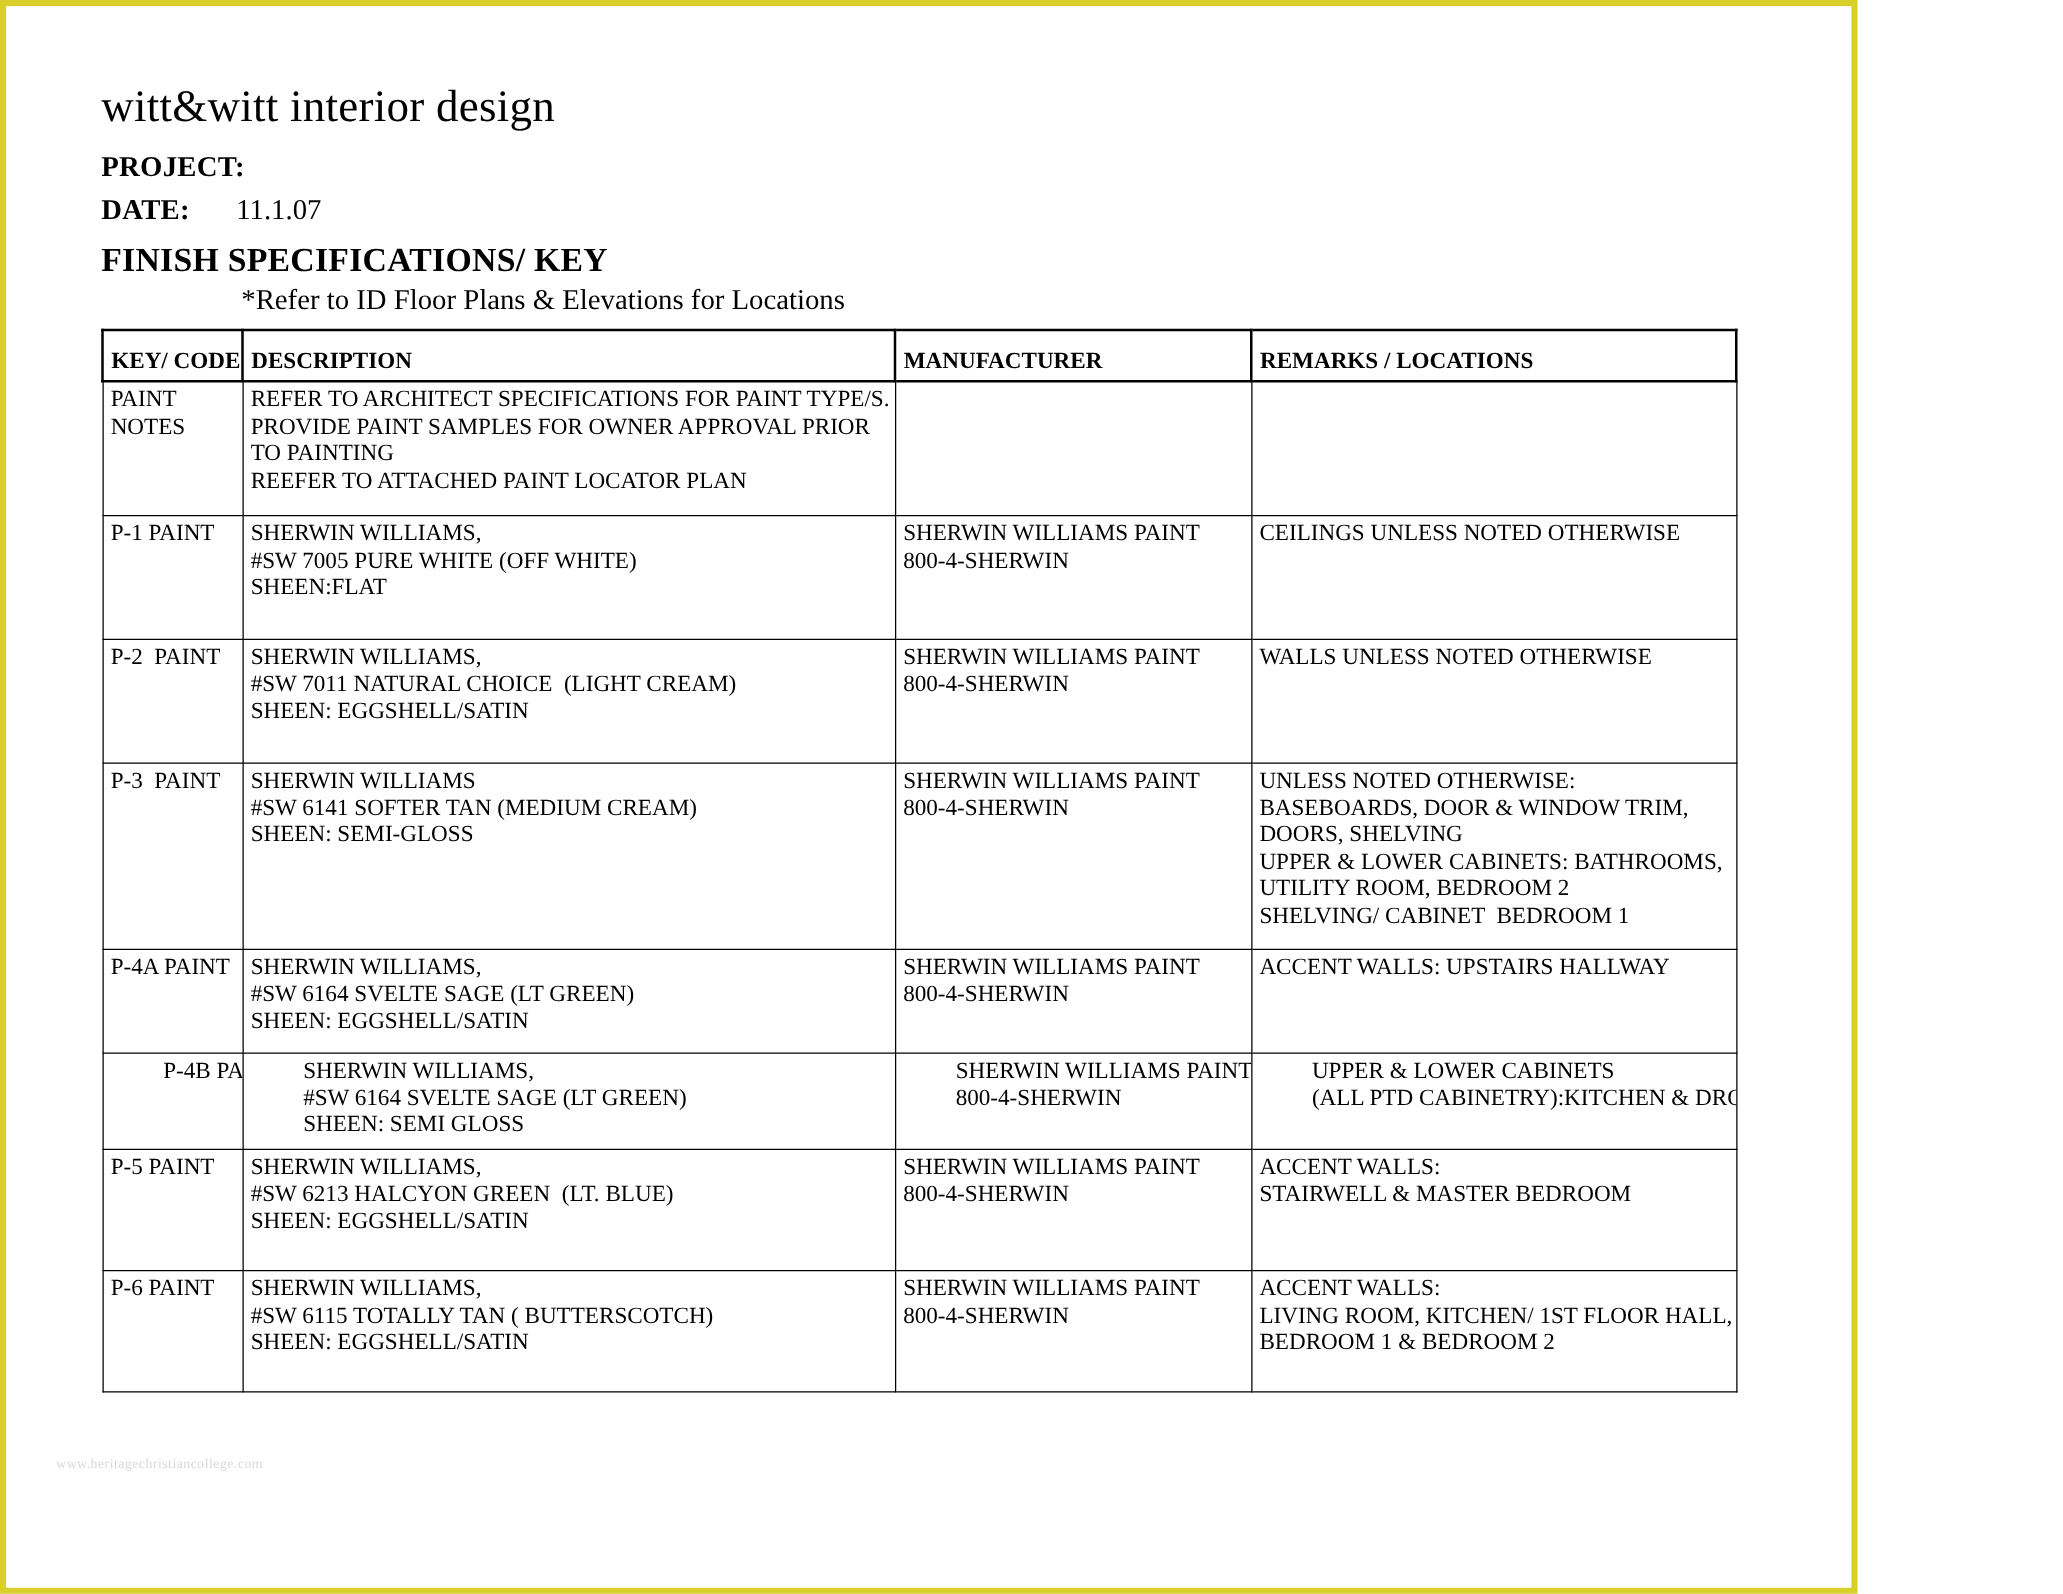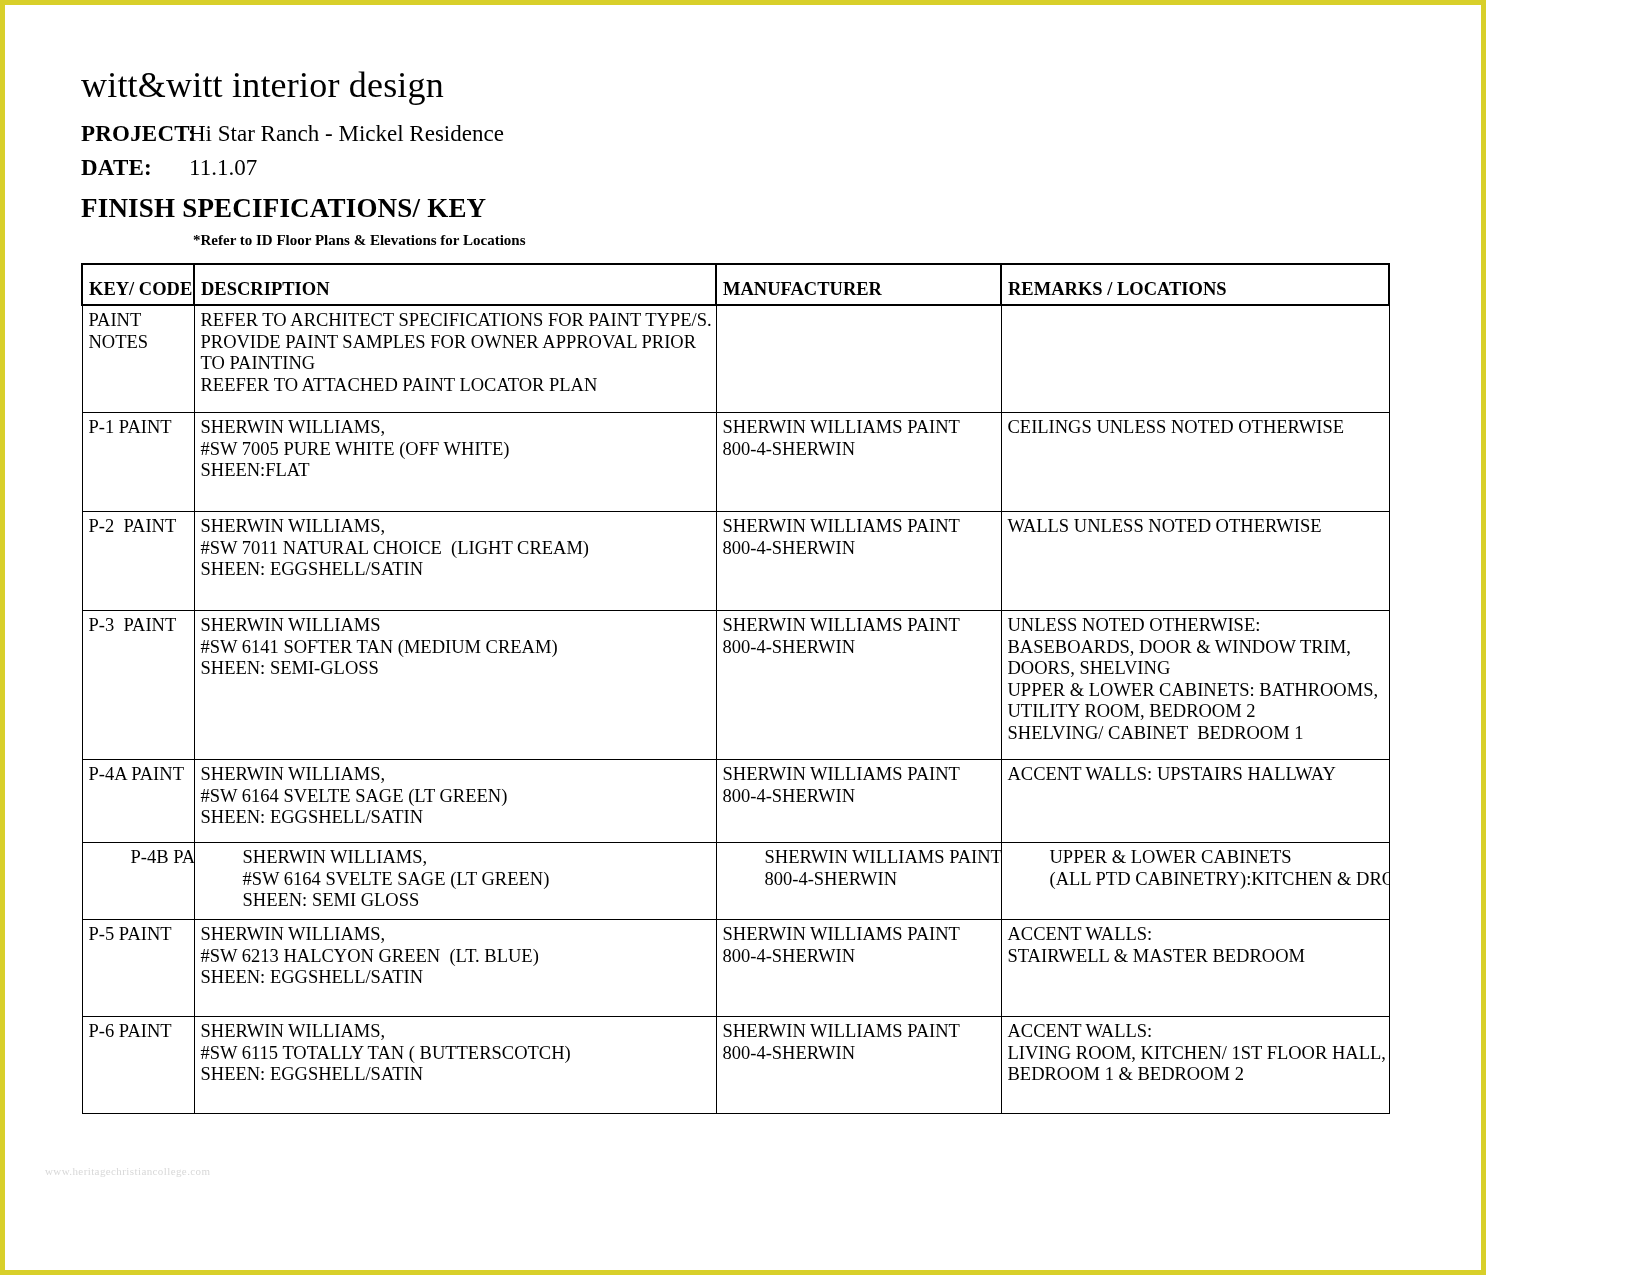--- a/index.html
+++ b/index.html
@@ -66,24 +66,24 @@
     font-weight: normal;
   }
   .doc-title {
     font-size: 27px;
     line-height: 34px;
     font-weight: bold;
     margin: 8px 0 2px 0;
     letter-spacing: 0.2px;
   }
   .subnote {
-    font-size: 15px;
+    font-size: 23px;
     line-height: 26px;
     margin: 0 0 10px 112px;
-    font-weight: bold;
+    font-weight: normal;
   }
 
   
   table.spec {
     border-collapse: collapse;
     table-layout: fixed;
     width: 1307px;
     margin-top: 6px;
     background: #fff;
   }
@@ -143,21 +143,20 @@
 
 <div class="page-frame">
   <div class="sheet">
 
     <div class="content">
 
       <div class="firm-title">witt&amp;witt interior design</div>
 
       <div class="meta-row">
         <span class="meta-label">PROJECT:</span>
-        <span class="meta-value">Hi Star Ranch - Mickel Residence</span>
       </div>
 
       <div class="meta-row">
         <span class="meta-label">DATE:</span>
         <span class="meta-value">11.1.07</span>
       </div>
 
       <div class="doc-title">FINISH SPECIFICATIONS/ KEY</div>
 
       <div class="subnote">*Refer to ID Floor Plans &amp; Elevations for Locations</div>

